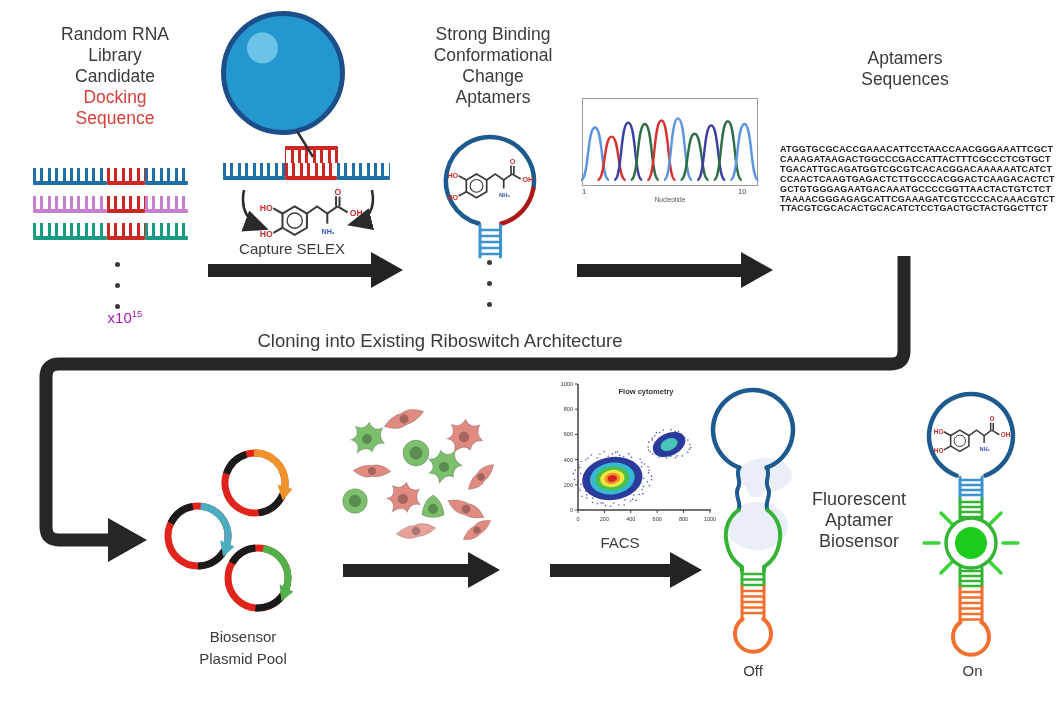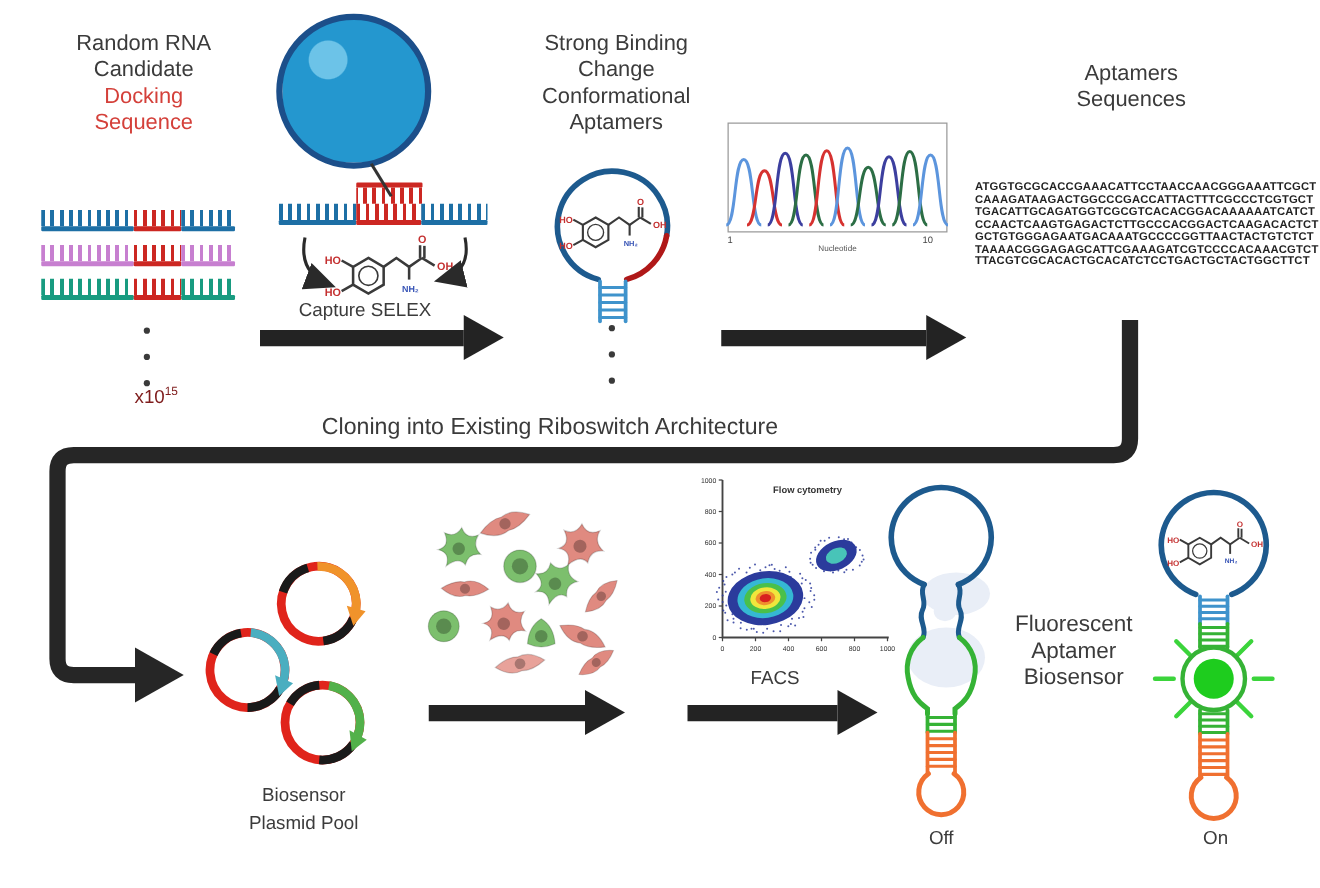--- a/index.html
+++ b/index.html
@@ -29,21 +29,21 @@
     background:radial-gradient(circle at 32% 28%, #6cc3e8 0 15px, #2497cf 16px);}
   .dot{position:absolute;width:5px;height:5px;border-radius:50%;background:#3a3a3a;}
   
   .seqs{position:absolute;font-weight:bold;font-size:9px;line-height:9.9px;
         letter-spacing:.15px;color:#222;white-space:nowrap;}
   
   .chromo-box{position:absolute;left:582px;top:98px;width:176px;height:88px;
     border:1.5px solid #9a9a9a;box-sizing:border-box;background:#fff;}
   .tick{position:absolute;font-size:7.5px;color:#444;}
   .axis-lbl{position:absolute;font-size:6.5px;color:#555;text-align:center;}
-  .x10{position:absolute;font-size:15px;color:#7f1d1d;}
+  .x10{position:absolute;font-size:15px;color:#a21caf;}
   .x10 sup{font-size:9.5px;}
 </style>
 </head>
 <body>
 
 <div id="canvas">
 
   <svg width="0" height="0">
     <defs>
       <marker id="ah" markerWidth="10" markerHeight="9" refX="8" refY="4.5" orient="auto">
@@ -90,20 +90,21 @@
       </g>
       <g id="cell-tri">
         <path d="M0,-12 Q10,-6 11,8 Q0,13 -11,8 Q-10,-6 0,-12 Z" fill="currentColor" stroke="rgba(0,0,0,.18)"></path>
         <circle cy="2" r="5" fill="rgba(0,0,0,.27)"></circle>
       </g>
     </defs>
   </svg>
 
   <div class="lbl" style="left:30px;top:24px;width:170px;">
     <div>Random RNA</div>
+    <div>Library</div>
     <div>Candidate</div>
     <div class="red-txt">Docking</div>
     <div class="red-txt">Sequence</div>
   </div>
 
   <div class="strand" style="left:33px;top:168px;--c:#1d6fa5;">
     <div class="seg" style="width:48%;"></div>
     <div class="seg redseg" style="width:24%;"></div>
     <div class="seg" style="width:28%;"></div>
   </div>
@@ -141,22 +142,22 @@
   </svg>
 
   <div class="lbl big" style="left:206px;top:238px;width:172px;">Capture SELEX</div>
   <div class="fat-arrow" style="left:208px;top:252px;">
     <div class="bar" style="width:163px;"></div>
     <div class="head"></div>
   </div>
 
   <div class="lbl" style="left:408px;top:24px;width:170px;">
     <div>Strong Binding</div>
+    <div>Conformational</div>
     <div>Change</div>
-    <div>Conformational</div>
     <div>Aptamers</div>
   </div>
 
   <svg style="left:440px;top:130px;" width="100" height="135" viewBox="0 0 100 135">
     <path d="M38.6,93.5 A44,44 0 1 1 93.3,58.6" fill="none" stroke="#1d5a8e" stroke-width="4.5" stroke-linecap="round"></path>
     <path d="M93.3,58.6 A44,44 0 0 1 61.4,93.5" fill="none" stroke="#b01818" stroke-width="4.5" stroke-linecap="round"></path>
     <g stroke="#3f93cc" stroke-width="3" stroke-linecap="round">
       <path d="M40,95 V127"></path>
         <path d="M60.5,95 V127"></path>
       <path d="M40,100 H60.5" stroke-width="2.5"></path>

